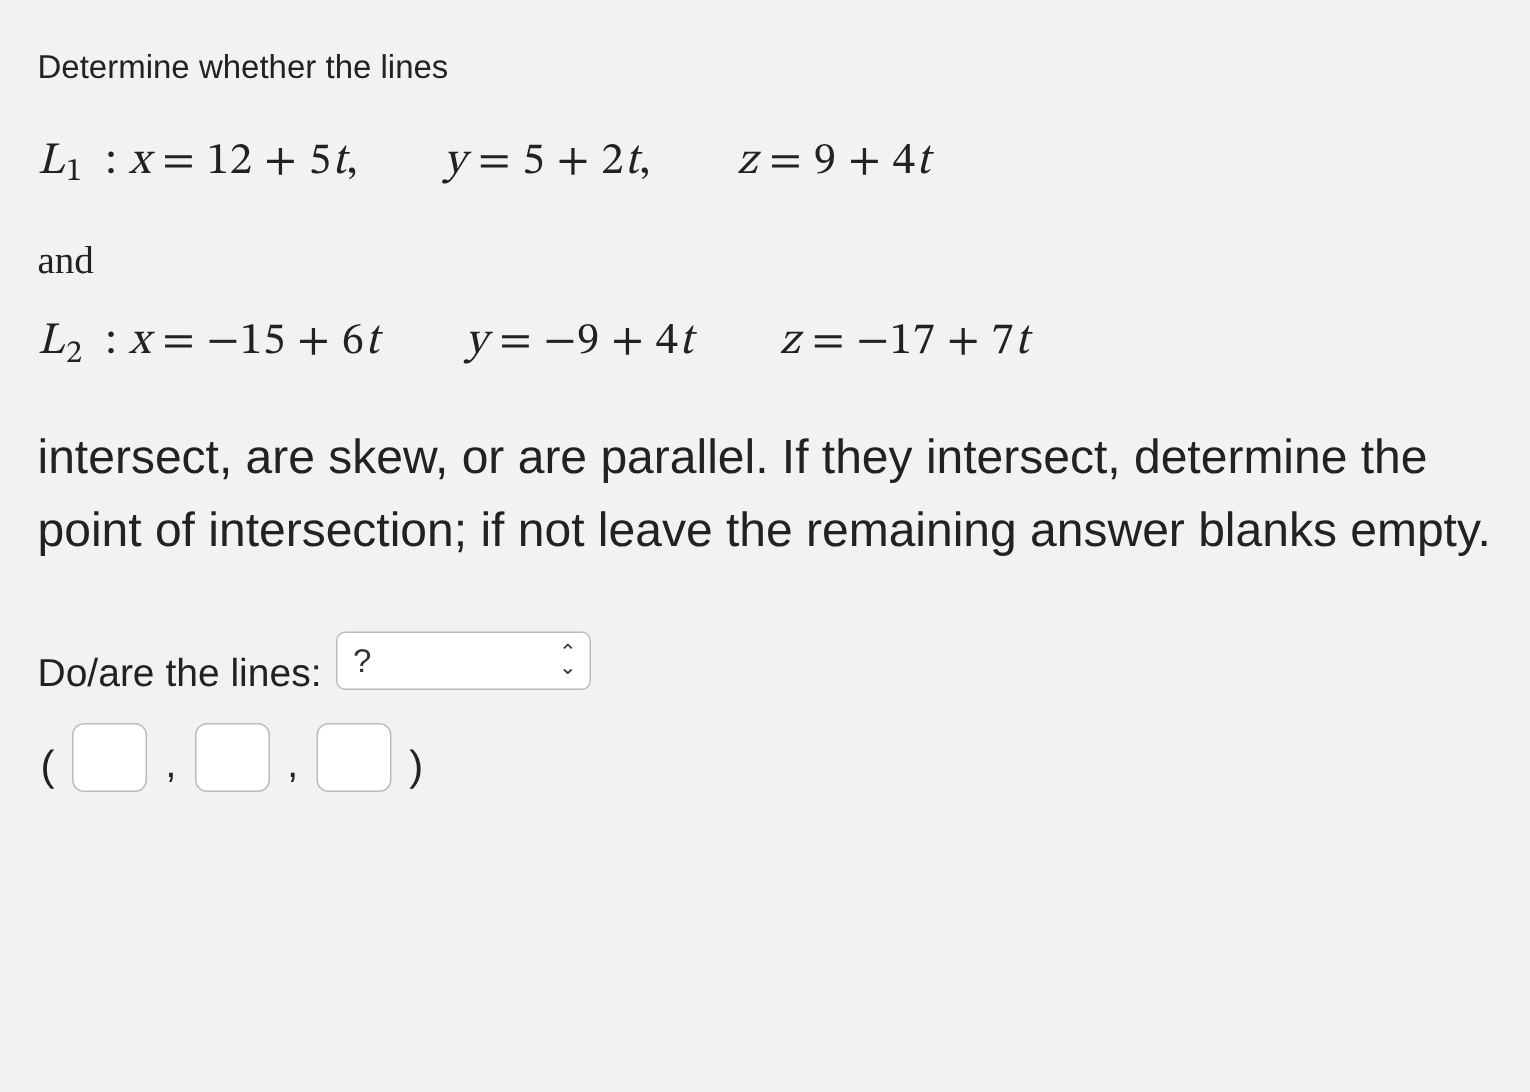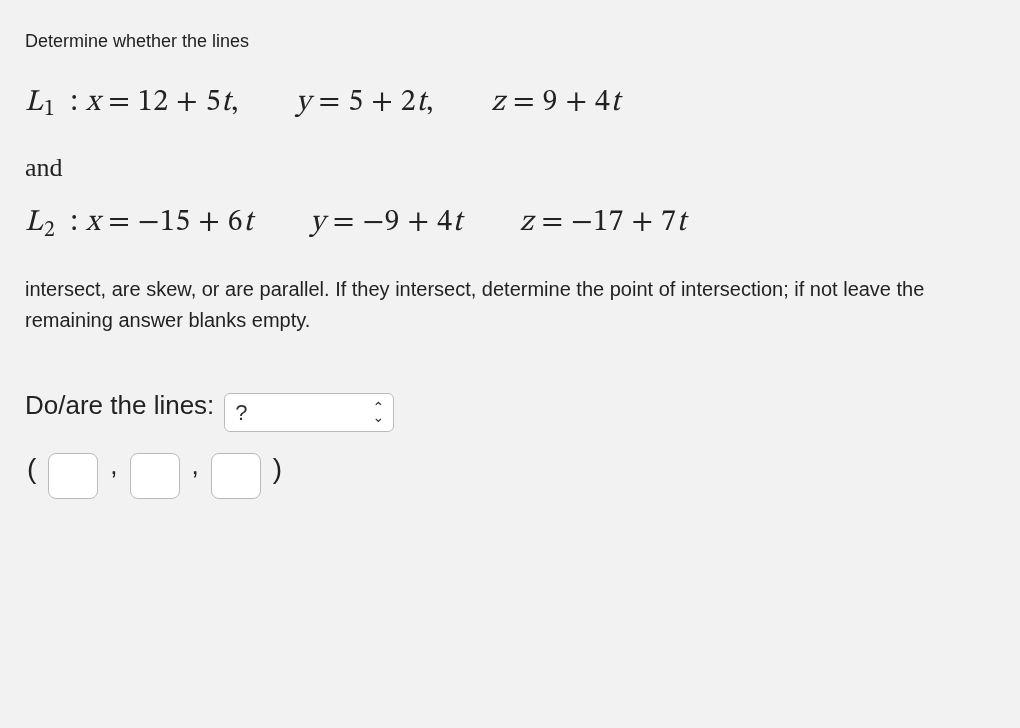--- a/index.html
+++ b/index.html
@@ -9,21 +9,21 @@
     }
     body {
       font-family: Arial, Helvetica, sans-serif;
       background: #f2f2f2;
       padding: 28px 25px;
       width: 1020px;
       height: 728px;
       color: #222;
     }
     .prompt-line {
-      font-size: 18px;
+      font-size: 22px;
       line-height: 1.5;
       margin-bottom: 28px;
     }
     .math-block {
       font-family: "Cambria Math", "STIX Two Math", "Times New Roman", serif;
       font-size: 30px;
       text-align: left;
       margin: 24px 0 30px 0;
       letter-spacing: 0.5px;
     }
@@ -36,37 +36,37 @@
       padding-left: 1px;
     }
     .math-block .var {
       font-style: italic;
     }
     .math-block .bigspace {
       display: inline-block;
       width: 1.4em;
     }
     .body-text {
-      font-size: 20px;
+      font-size: 32px;
       line-height: 1.55;
       margin-bottom: 10px;
     }
     .and-line {
       font-size: 26px;
       margin: 20px 0 18px 0;
       font-family: Liberation Serif, serif;
     }
     .answer-block {
       margin-top: 42px;
       font-size: 26px;
       line-height: 2.1;
     }
     .answer-row {
       display: flex;
-      align-items: flex-end;
+      align-items: flex-start;
       gap: 10px;
       margin-bottom: 6px;
     }
     .select-wrap {
       position: relative;
       display: inline-flex;
       align-items: center;
     }
     select.dropdown {
       font-size: 22px;

